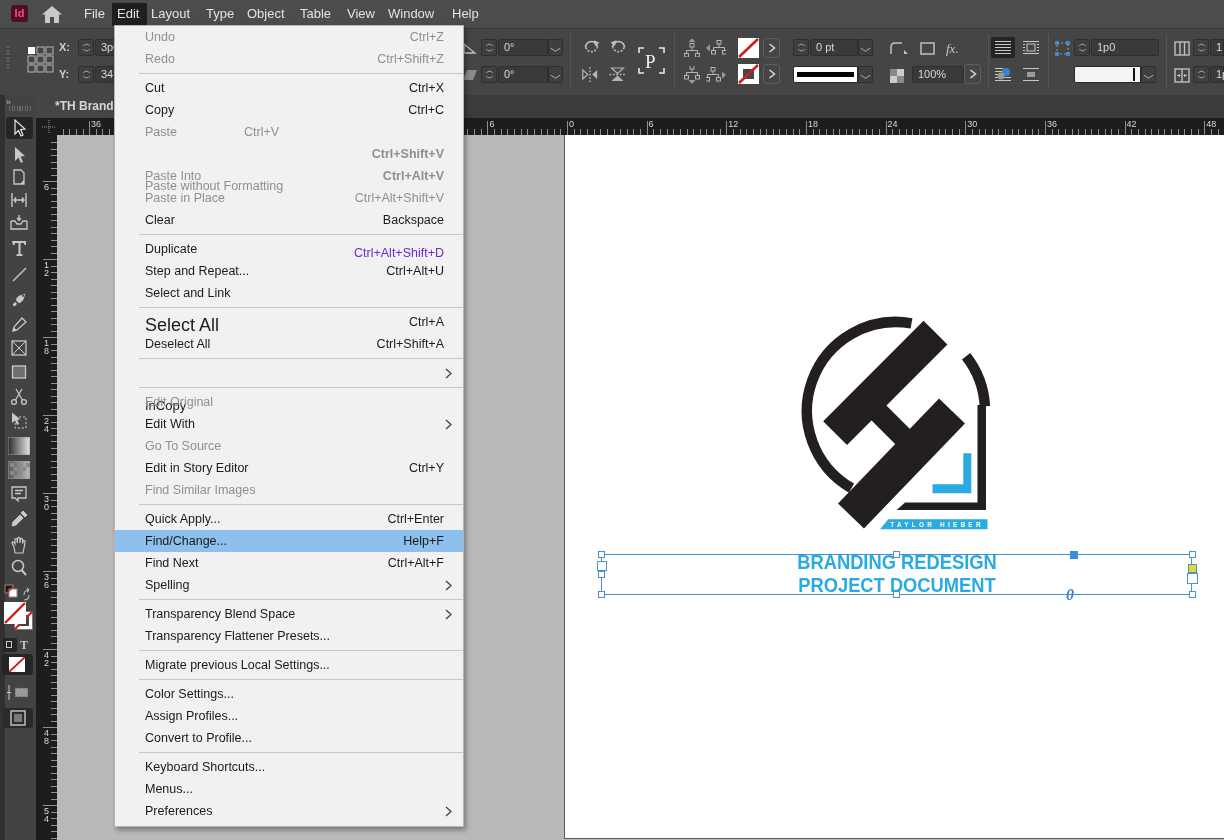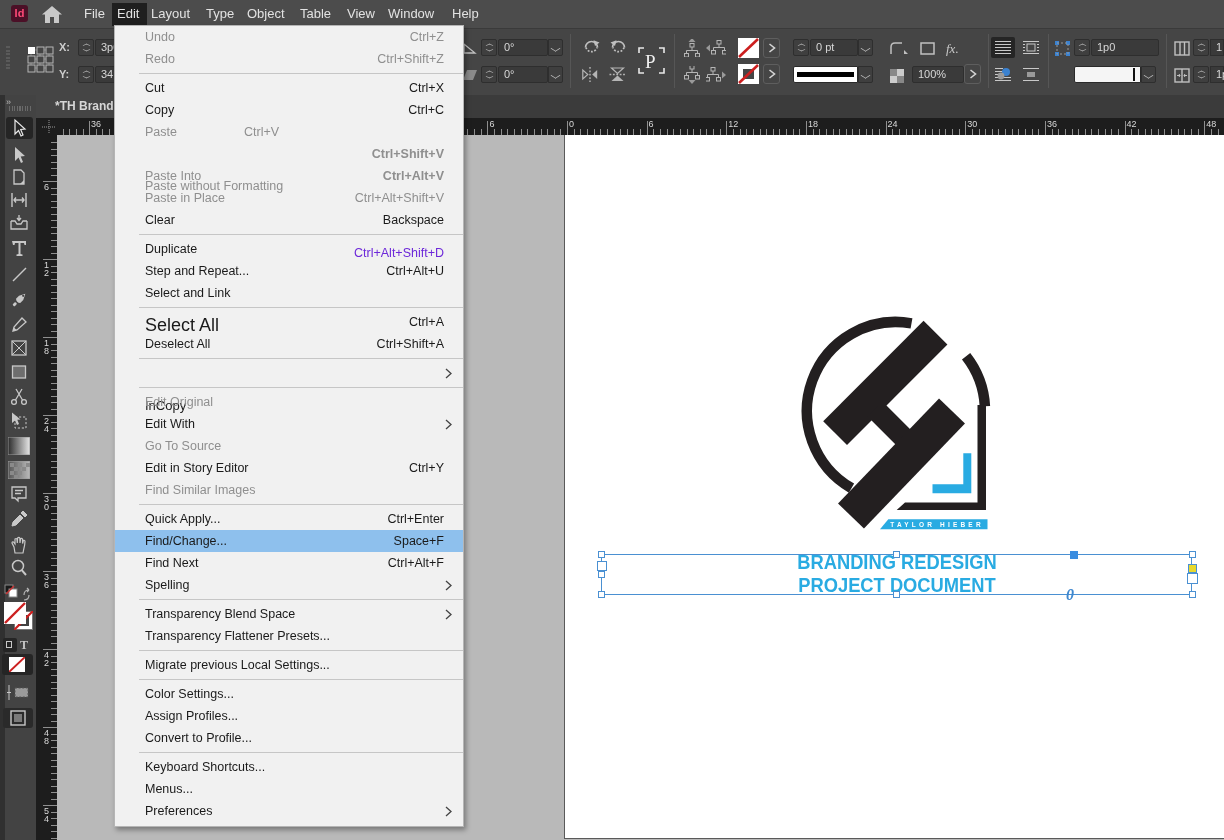--- a/index.html
+++ b/index.html
@@ -831,21 +831,21 @@
   </svg>
 <div class="abs" style="left:145px;top:439px;color:#8f8f8f;font-size:12.5px;">Go To Source</div>
 <div class="abs" style="left:145px;top:461px;color:#1a1a1a;font-size:12.5px;">Edit in Story Editor</div>
 <div class="abs" style="left:244px;top:461px;width:200px;text-align:right;color:#1a1a1a;font-size:12.5px;">Ctrl+Y</div>
 <div class="abs" style="left:145px;top:483px;color:#8f8f8f;font-size:12.5px;">Find Similar Images</div>
 <div class="abs" style="left:139px;top:504px;width:324px;height:1px;background:#c6c6c6;"></div>
 <div class="abs" style="left:145px;top:512px;color:#1a1a1a;font-size:12.5px;">Quick Apply...</div>
 <div class="abs" style="left:244px;top:512px;width:200px;text-align:right;color:#1a1a1a;font-size:12.5px;">Ctrl+Enter</div>
 <div class="abs" style="left:115px;top:530px;width:348px;height:22px;background:#8ec0ed;"></div>
 <div class="abs" style="left:145px;top:534px;color:#1a1a1a;font-size:12.5px;">Find/Change...</div>
-<div class="abs" style="left:244px;top:534px;width:200px;text-align:right;color:#1a1a1a;font-size:12.5px;">Space+F</div>
+<div class="abs" style="left:244px;top:534px;width:200px;text-align:right;color:#1a1a1a;font-size:12.5px;">Help+F</div>
 <div class="abs" style="left:145px;top:556px;color:#1a1a1a;font-size:12.5px;">Find Next</div>
 <div class="abs" style="left:244px;top:556px;width:200px;text-align:right;color:#1a1a1a;font-size:12.5px;">Ctrl+Alt+F</div>
 <div class="abs" style="left:145px;top:578px;color:#1a1a1a;font-size:12.5px;">Spelling</div>
 <svg class="abs" style="left:445px;top:580px;" width="7" height="11" viewBox="0 0 7 11">
     <path d="M1 1 L6 5.5 L1 10" stroke="#444" fill="none" stroke-width="1.3"></path>
   </svg>
 <div class="abs" style="left:139px;top:599px;width:324px;height:1px;background:#c6c6c6;"></div>
 <div class="abs" style="left:145px;top:607px;color:#1a1a1a;font-size:12.5px;">Transparency Blend Space</div>
 <svg class="abs" style="left:445px;top:609px;" width="7" height="11" viewBox="0 0 7 11">
     <path d="M1 1 L6 5.5 L1 10" stroke="#444" fill="none" stroke-width="1.3"></path>

